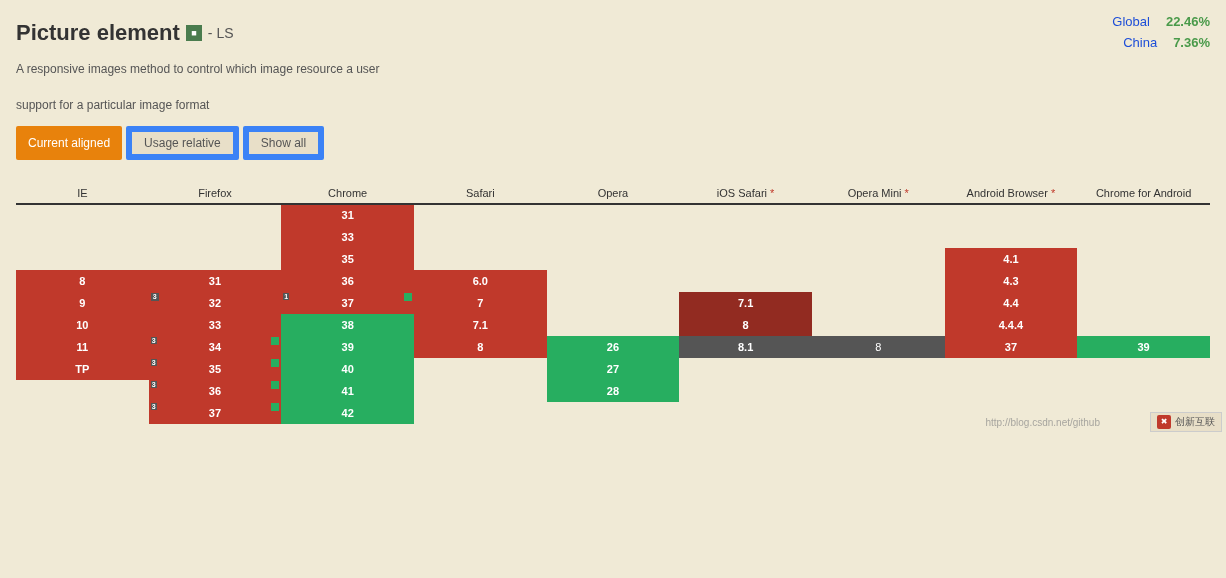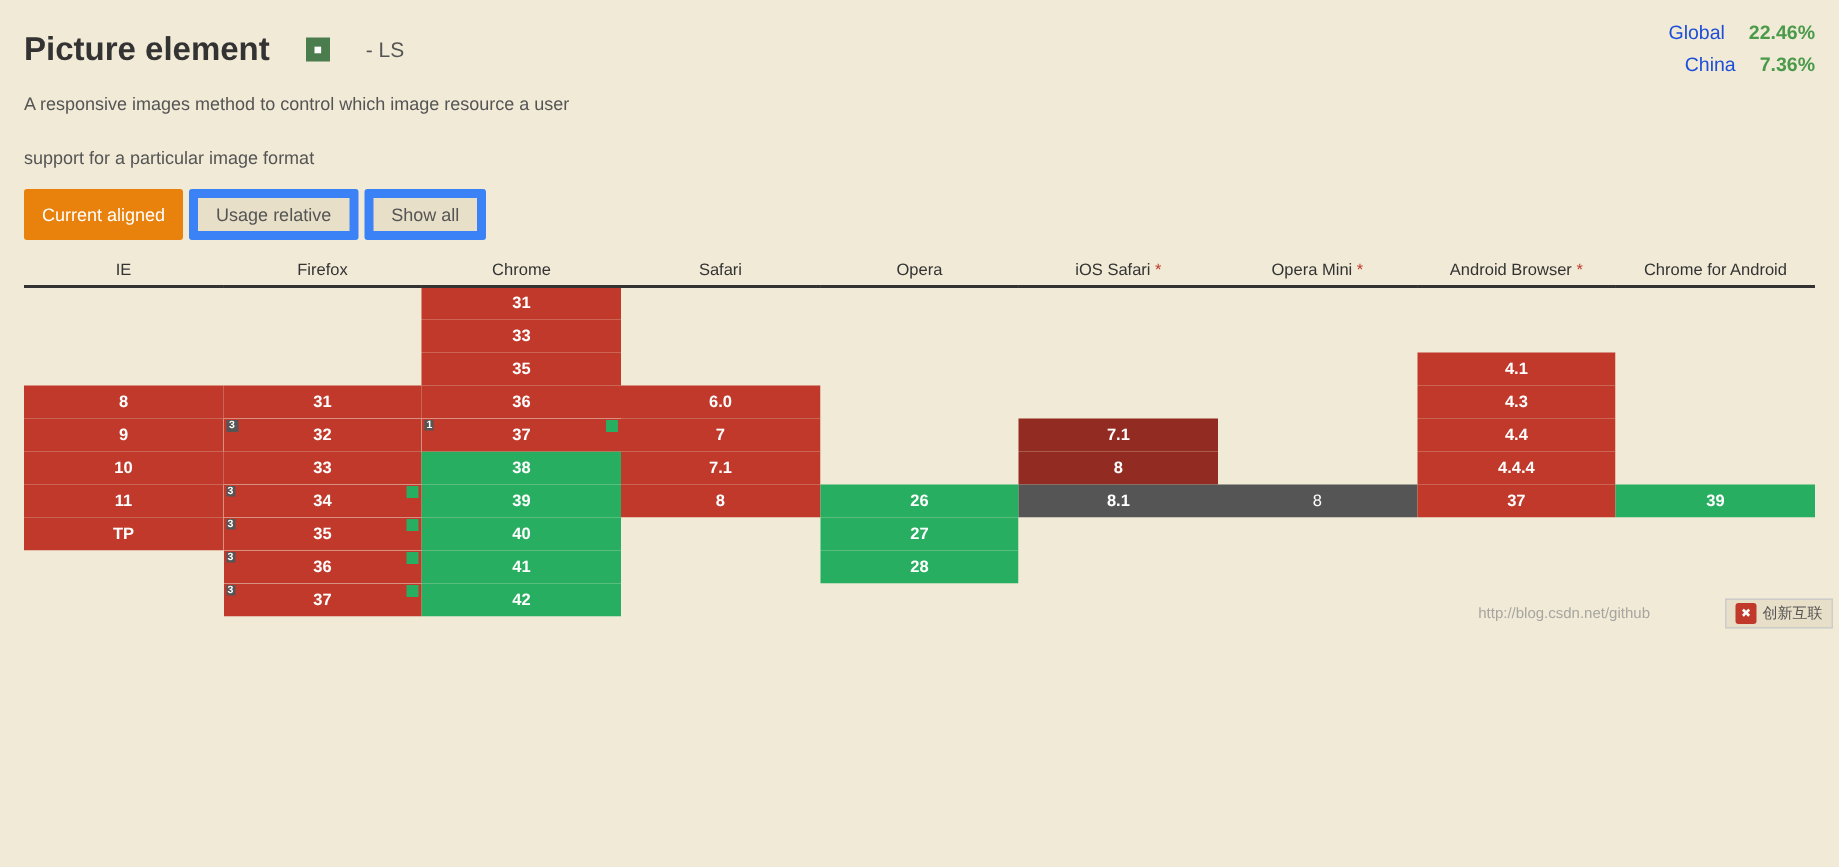--- a/index.html
+++ b/index.html
@@ -18,21 +18,21 @@
     }
     .title-row {
       display: flex;
       align-items: center;
       justify-content: space-between;
       margin-bottom: 6px;
     }
     .title-left {
       display: flex;
       align-items: center;
-      gap: 24px;
+      gap: 6px;
       justify-content: space-between;
     }
     .page-title {
       font-size: 22px;
       font-weight: bold;
       color: #333;
     }
     .title-icon {
       width: 16px;
       height: 16px;
@@ -95,20 +95,21 @@
       border: 6px solid #3b82f6;
     }
     
     .compat-table-wrap {
       overflow-x: auto;
     }
     .compat-table {
       width: 100%;
       border-collapse: collapse;
       table-layout: fixed;
+      margin-top: 13px;
     }
     .compat-table th {
       text-align: center;
       font-weight: normal;
       font-size: 11px;
       color: #333;
       padding: 4px 2px;
       vertical-align: bottom;
       border-bottom: 2px solid #333;
       background: #f0ead6;

